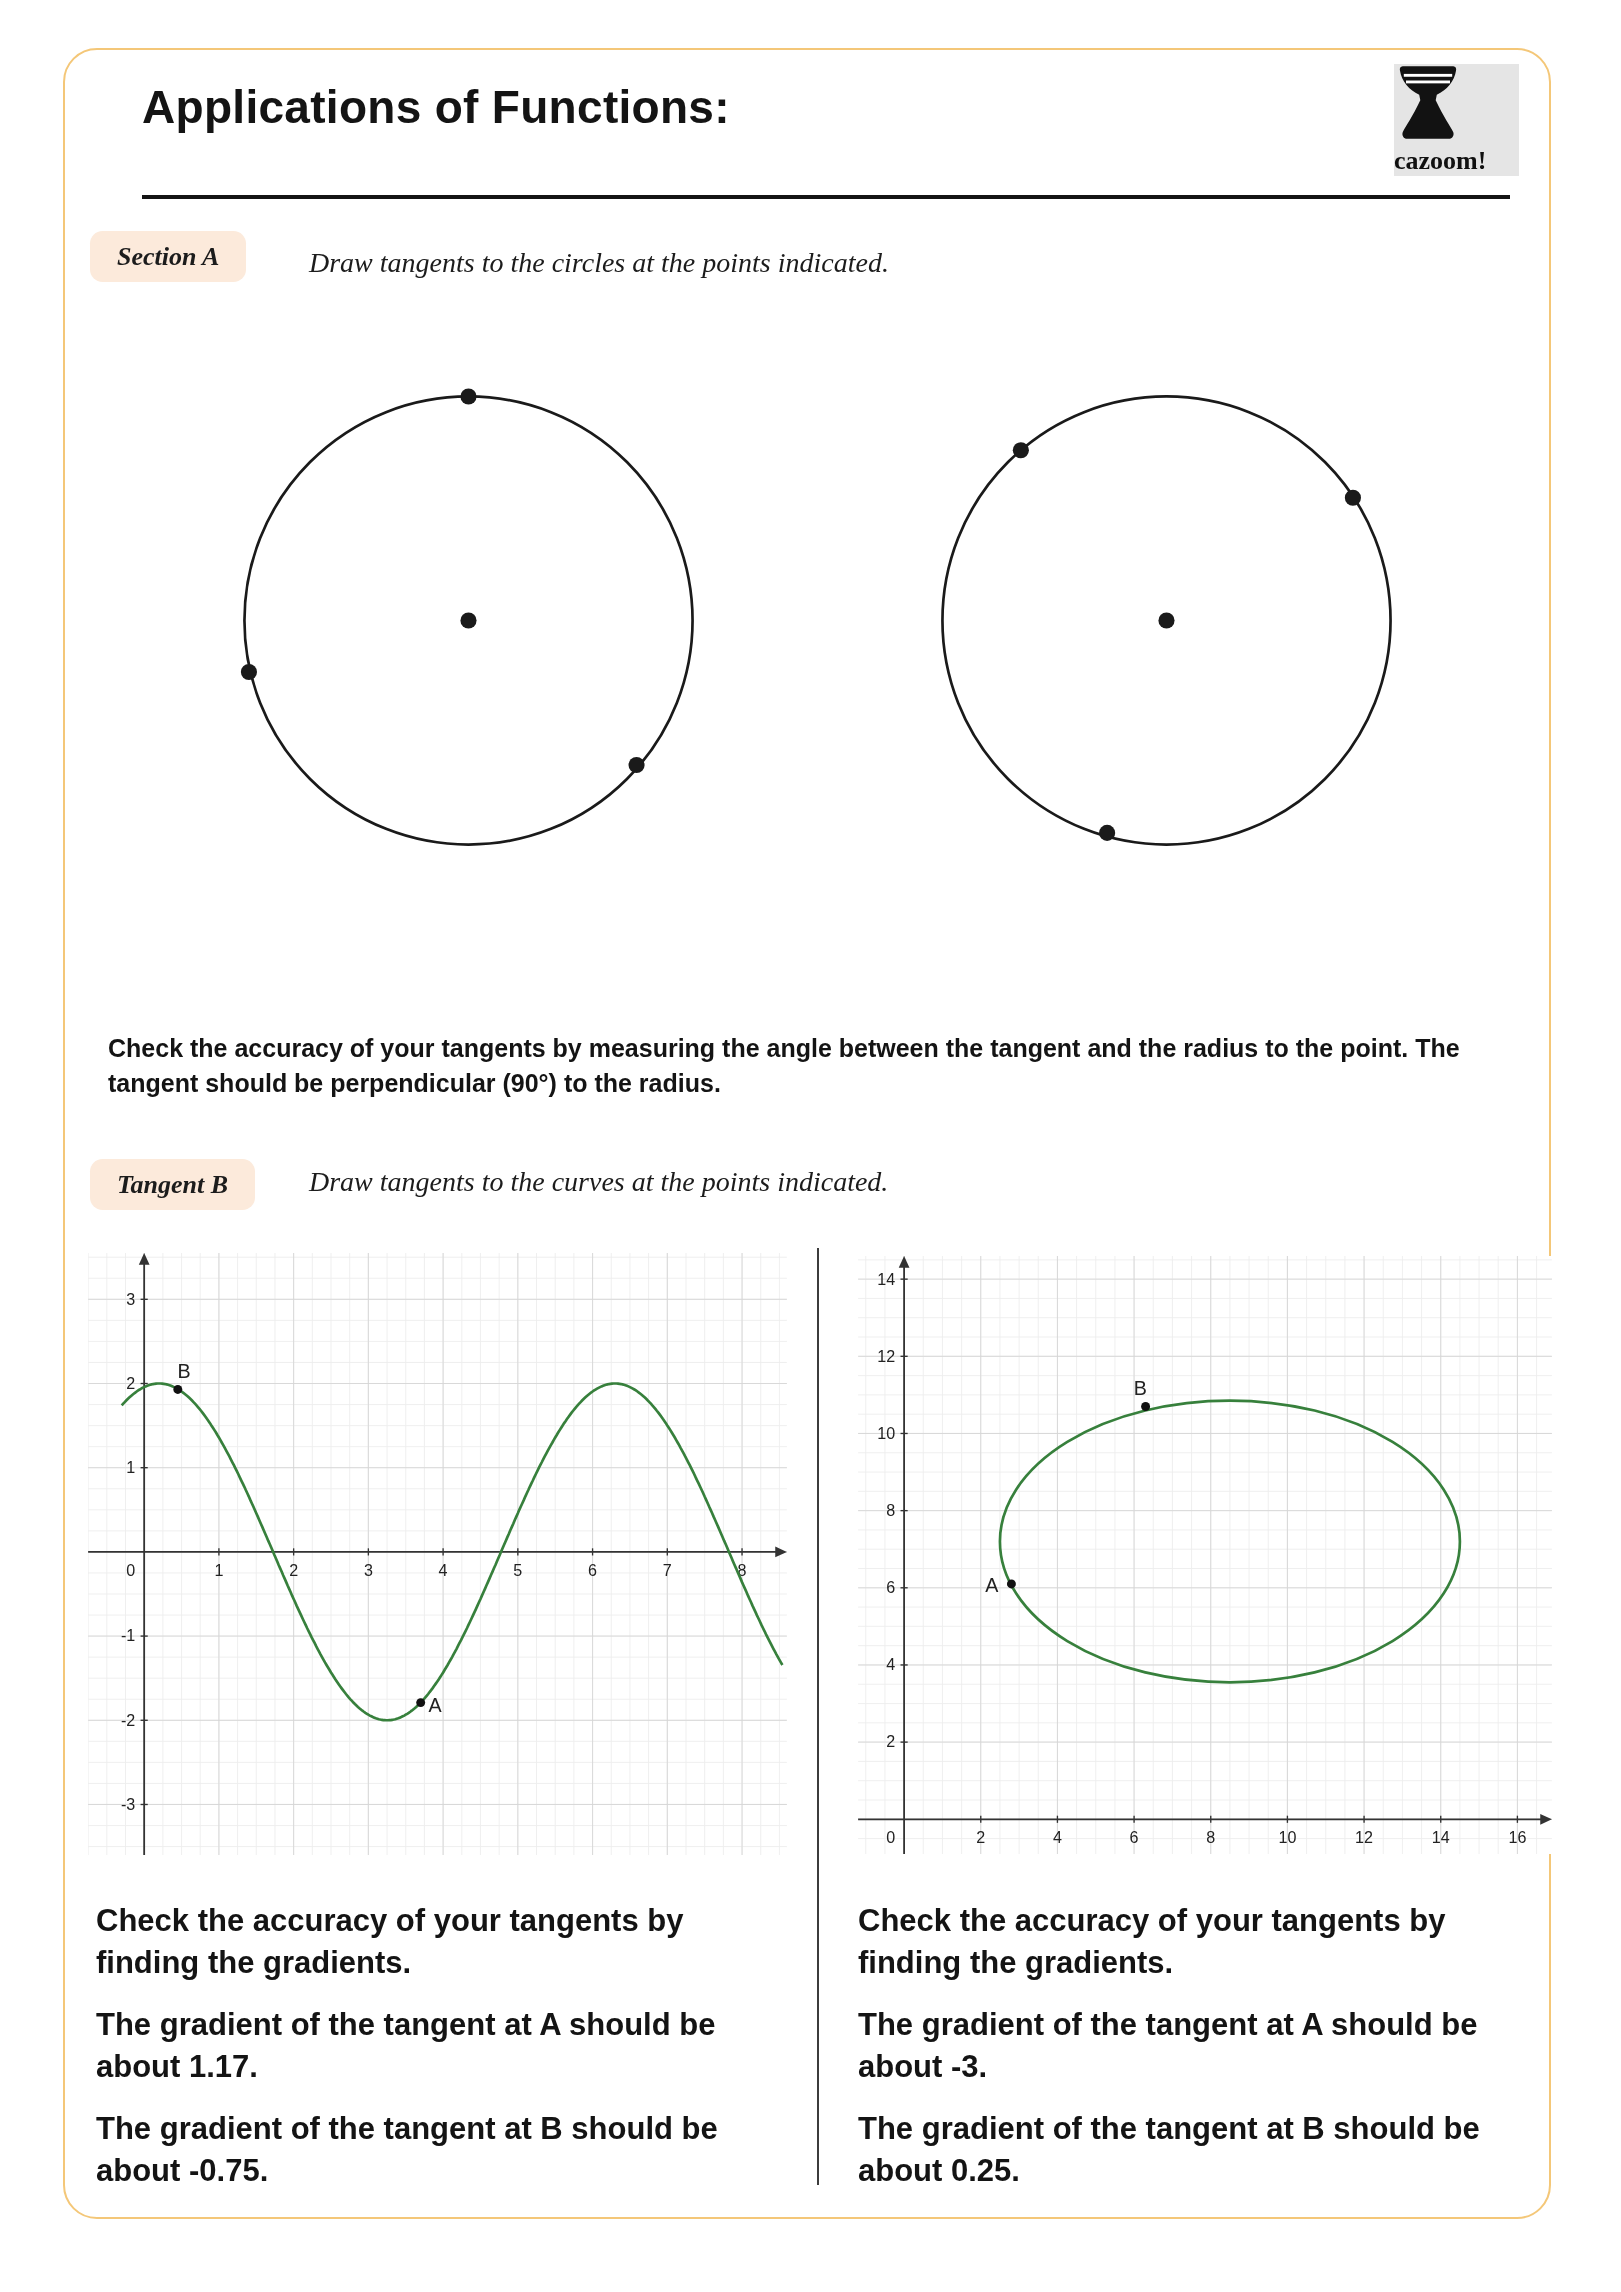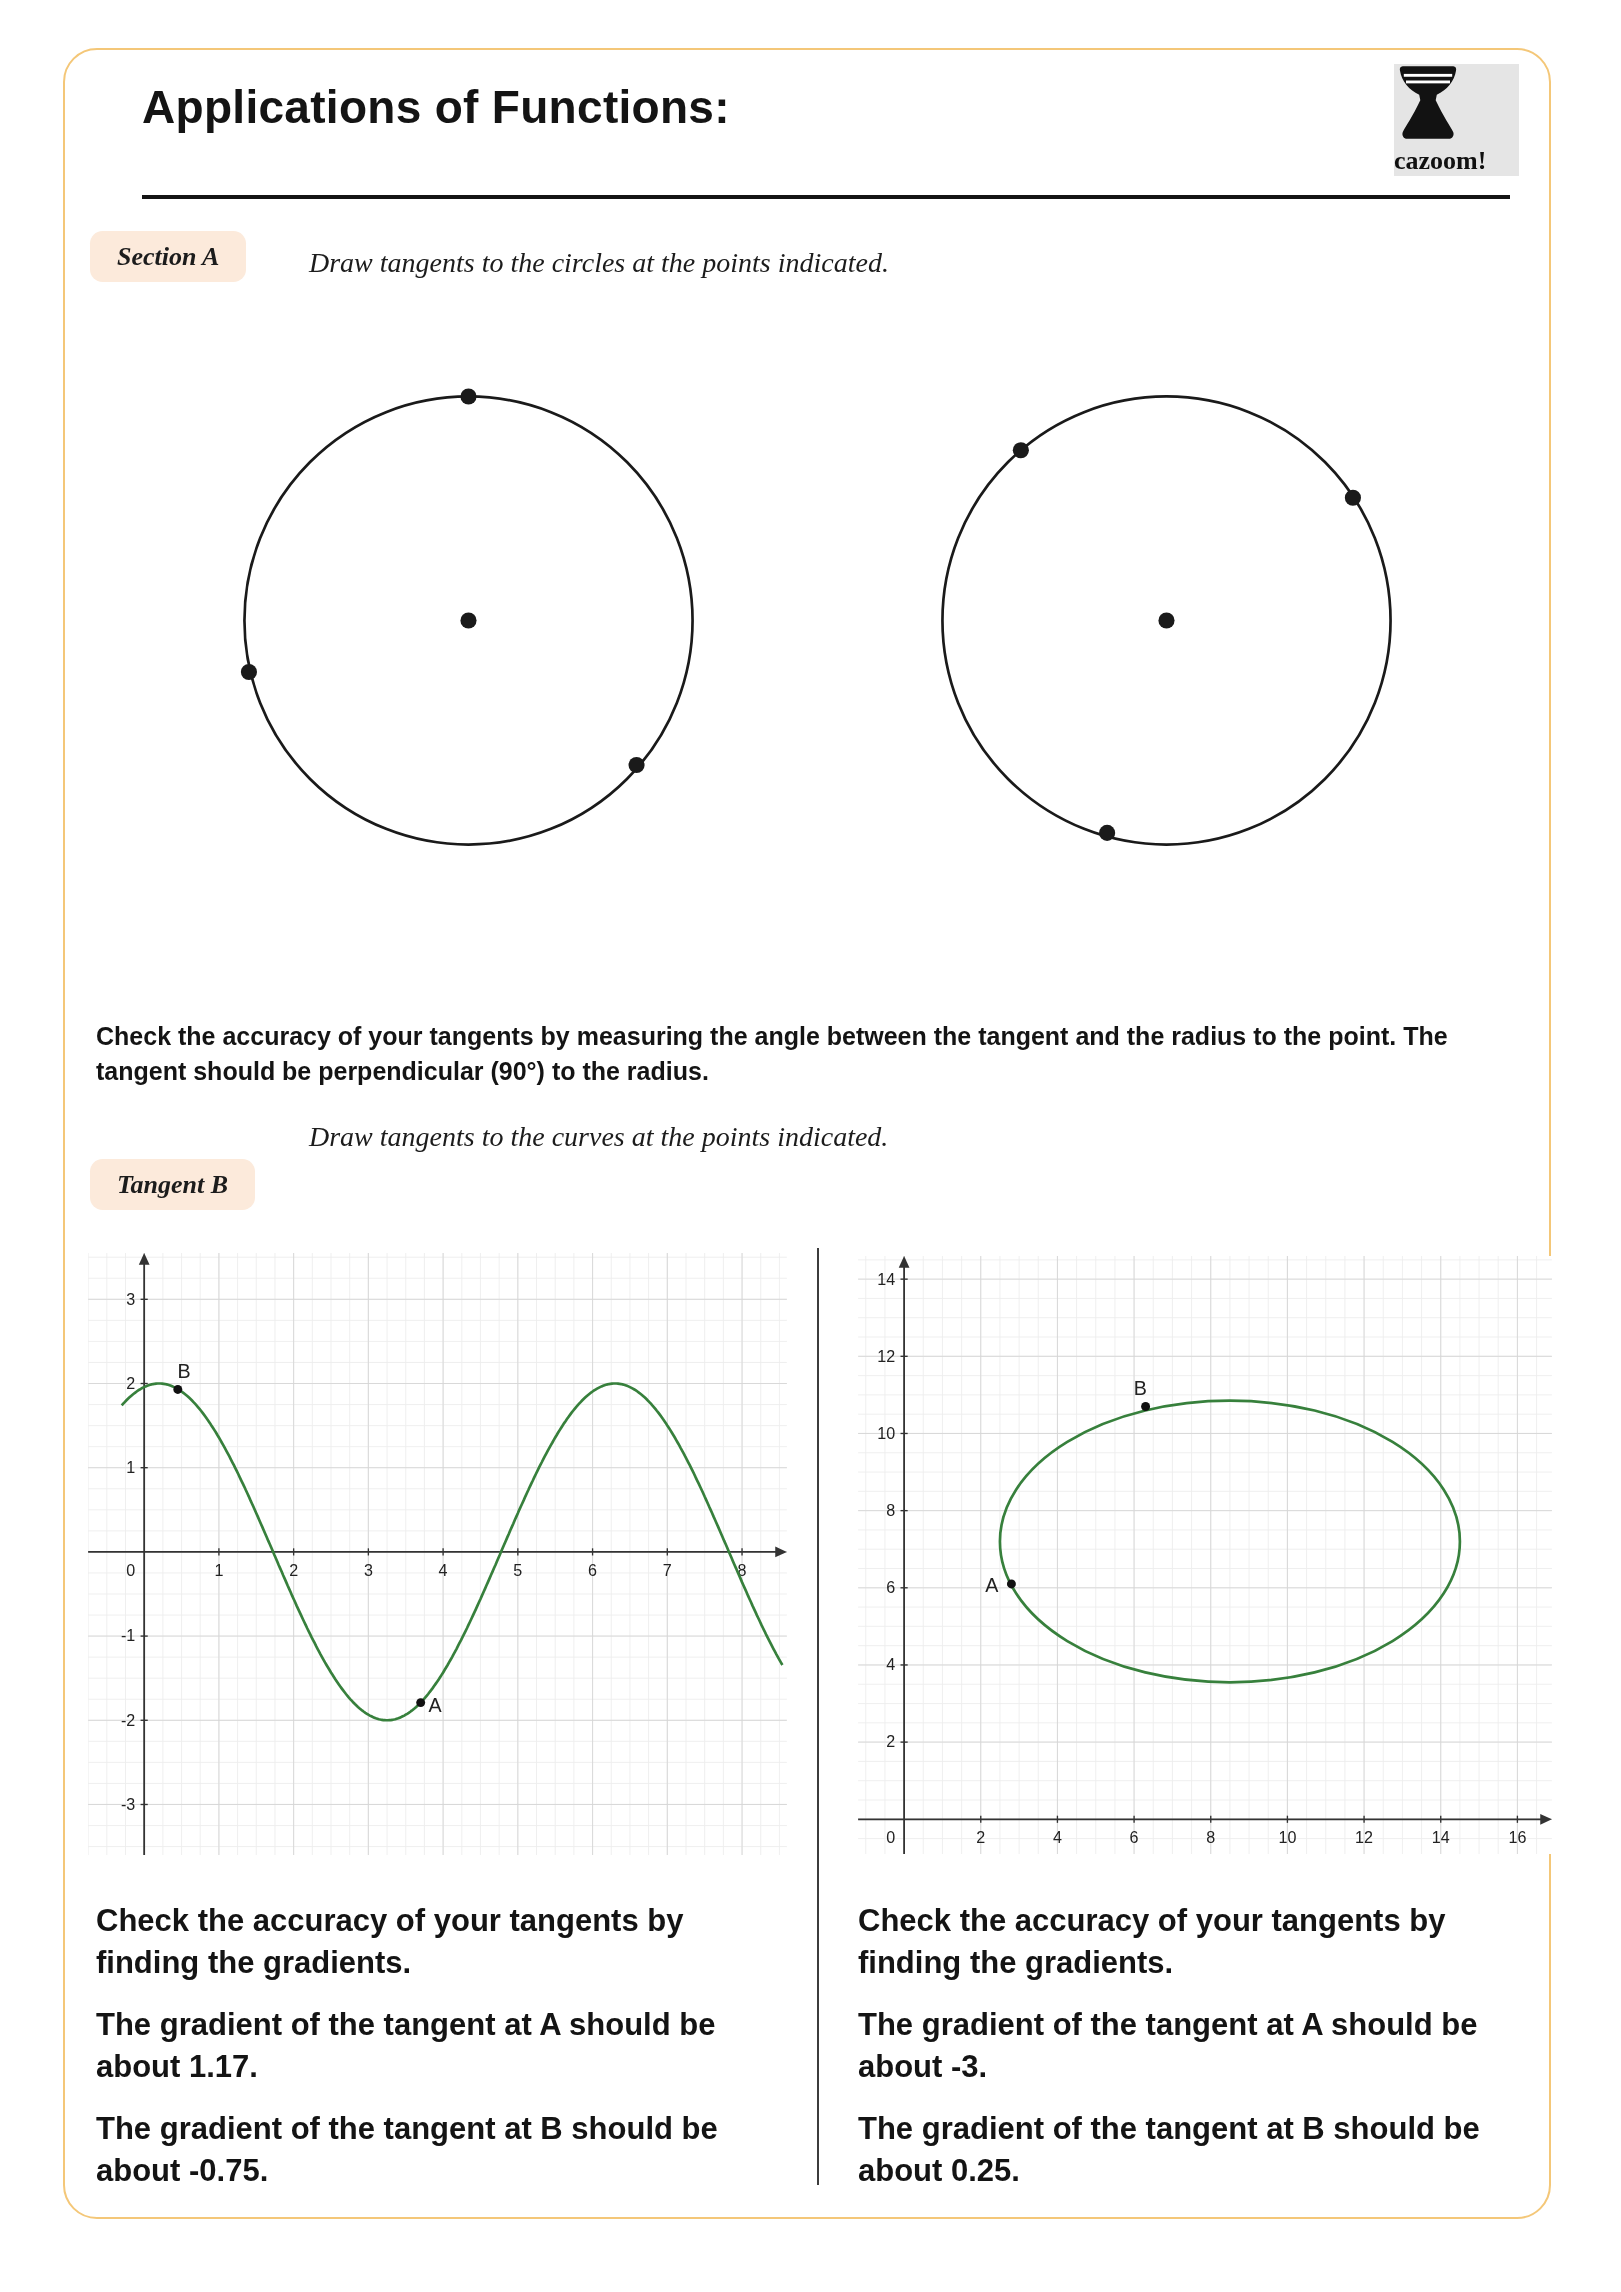--- a/index.html
+++ b/index.html
@@ -13,25 +13,25 @@
   .title-rule{position:absolute;left:142px;top:195px;width:1368px;height:3.6px;background:#141414;}
   .logo{position:absolute;left:1394px;top:64px;width:125px;text-align:left;background:#e5e5e5;}
   .logo svg{width:68px;height:77px;display:inline-block;}
   .logo-text{font-family:"Liberation Serif",serif;font-weight:bold;font-size:26px;margin-top:1.8px;color:#111;}
   .badge{position:absolute;background:#fceadb;border-radius:12.5px;padding:10.7px 27px;
          font-family:"Liberation Serif",serif;font-style:italic;font-weight:bold;font-size:26px;color:#1c1c1c;}
   #badge-a{left:90px;top:231px;}
   #badge-b{left:90px;top:1159px;}
   .instruction{position:absolute;font-family:"Liberation Serif",serif;font-style:italic;font-size:28px;color:#1c1c1c;}
   #instr-a{left:309px;top:247px;}
-  #instr-b{left:309px;top:1121px;}
+  #instr-b{left:309px;top:1166px;}
   #circle-a{position:absolute;left:231px;top:383px;}
   #circle-b{position:absolute;left:929px;top:383px;}
   .note{position:absolute;left:96px;top:1019px;width:1397px;
-        font-weight:bold;font-size:25px;line-height:1.4;margin:0;color:#141414;}
+        font-weight:bold;font-size:25px;line-height:1.4;margin:12px;color:#141414;}
   .divider{position:absolute;left:817px;top:1248px;width:1.8px;height:937px;background:#3c3c3c;}
   #graph-left{position:absolute;left:88px;top:1253px;background:#fff;}
   #graph-right{position:absolute;left:858px;top:1256px;background:#fff;}
   .results{position:absolute;width:627px;font-weight:bold;font-size:31px;line-height:1.36;color:#141414;}
   .results p{margin:0 0 19.7px 0;}
   #results-left{left:96px;top:1900px;}
   #results-right{left:858px;top:1900px;}
   .footer{position:absolute;left:63px;top:2226px;width:1488px;height:66px;font-size:24px;color:#111;}
   .footer-left{position:absolute;left:3.6px;top:0;line-height:1.3;}
   .footer-link{color:#1550c8;text-decoration:underline;cursor:pointer;display:inline-block;margin-top:1.8px;}

